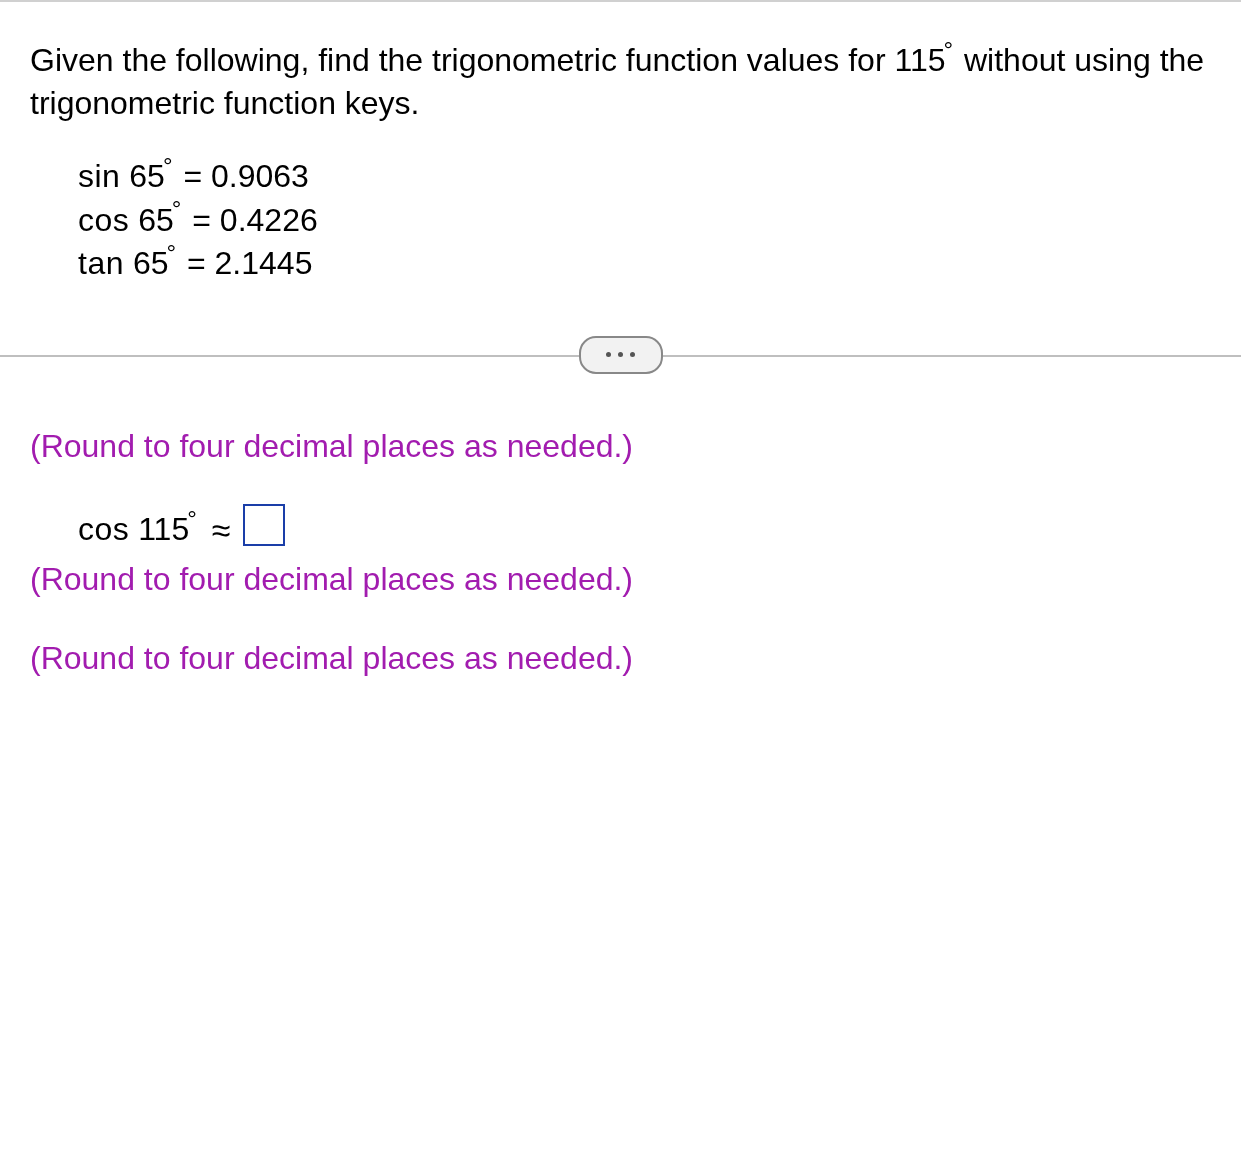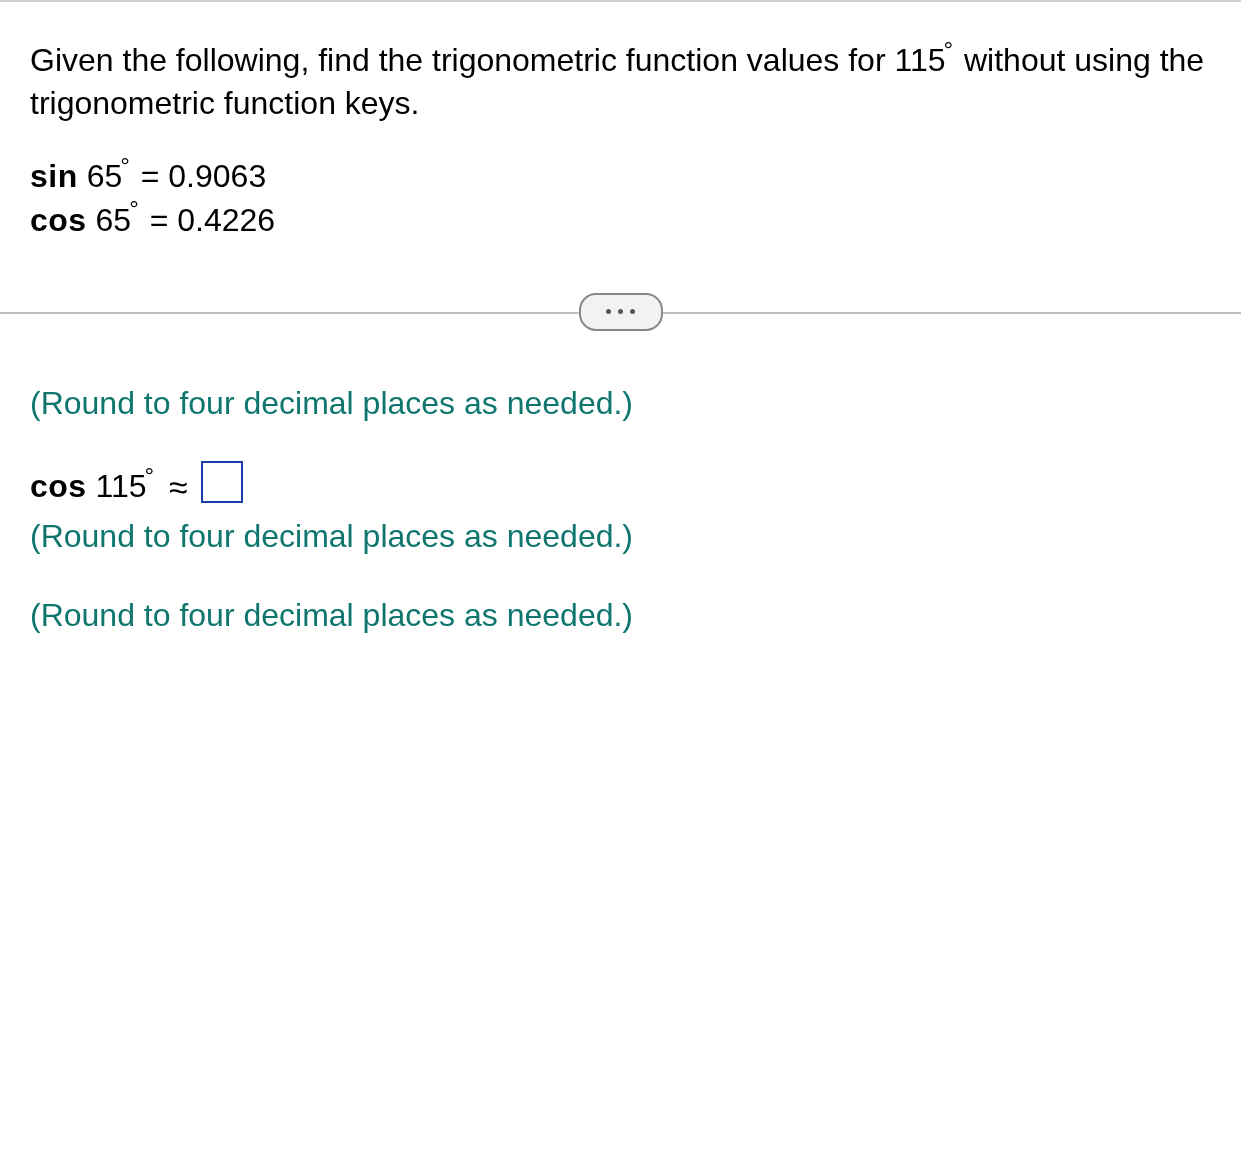--- a/index.html
+++ b/index.html
@@ -15,22 +15,23 @@
     box-sizing: border-box;
   }
   .problem-statement {
     margin-bottom: 30px;
     margin-top: 7px;
   }
   .given-block {
     margin-bottom: 50px;
   }
   .trig-fn {
-    font-weight: bold;
+    font-weight: normal;
     letter-spacing: 0.5px;
+    margin-left: 48px;
   }
   .deg-box {
     position: relative;
     display: inline-block;
   }
   .deg-sym {
     position: relative;
     top: -0.55em;
     font-size: 0.75em;
     left: -2px;
@@ -81,21 +82,21 @@
   .answer-input {
     display: inline-block;
     vertical-align: -6px;
     width: 42px;
     height: 42px;
     border: 2px solid #1a3ea8;
     background: transparent;
     box-sizing: border-box;
   }
   .hint {
-    color: #0f766e;
+    color: #a21caf;
     margin-bottom: 36px;
   }
   .question-group {
     margin-bottom: 0;
   }
 </style>
 </head>
 <body>
 
 <div class="problem-statement">
@@ -103,20 +104,24 @@
 </div>
 
 <div class="given-block">
   <div>
     <span class="trig-fn">sin</span>
     <span class="deg-box"><span>65</span><span class="deg-sym">°</span></span><span> = 0.9063</span>
   </div>
   <div>
     <span class="trig-fn">cos</span>
     <span class="deg-box"><span>65</span><span class="deg-sym">°</span></span><span> = 0.4226</span>
+  </div>
+  <div>
+    <span class="trig-fn">tan</span>
+    <span class="deg-box"><span>65</span><span class="deg-sym">°</span></span><span> = 2.1445</span>
   </div>
 </div>
 
 <div class="divider-row">
   <div class="divider-line"></div>
   <div class="more-pill">
     <span class="dot"></span>
     <span class="dot"></span>
     <span class="dot"></span>
   </div>

